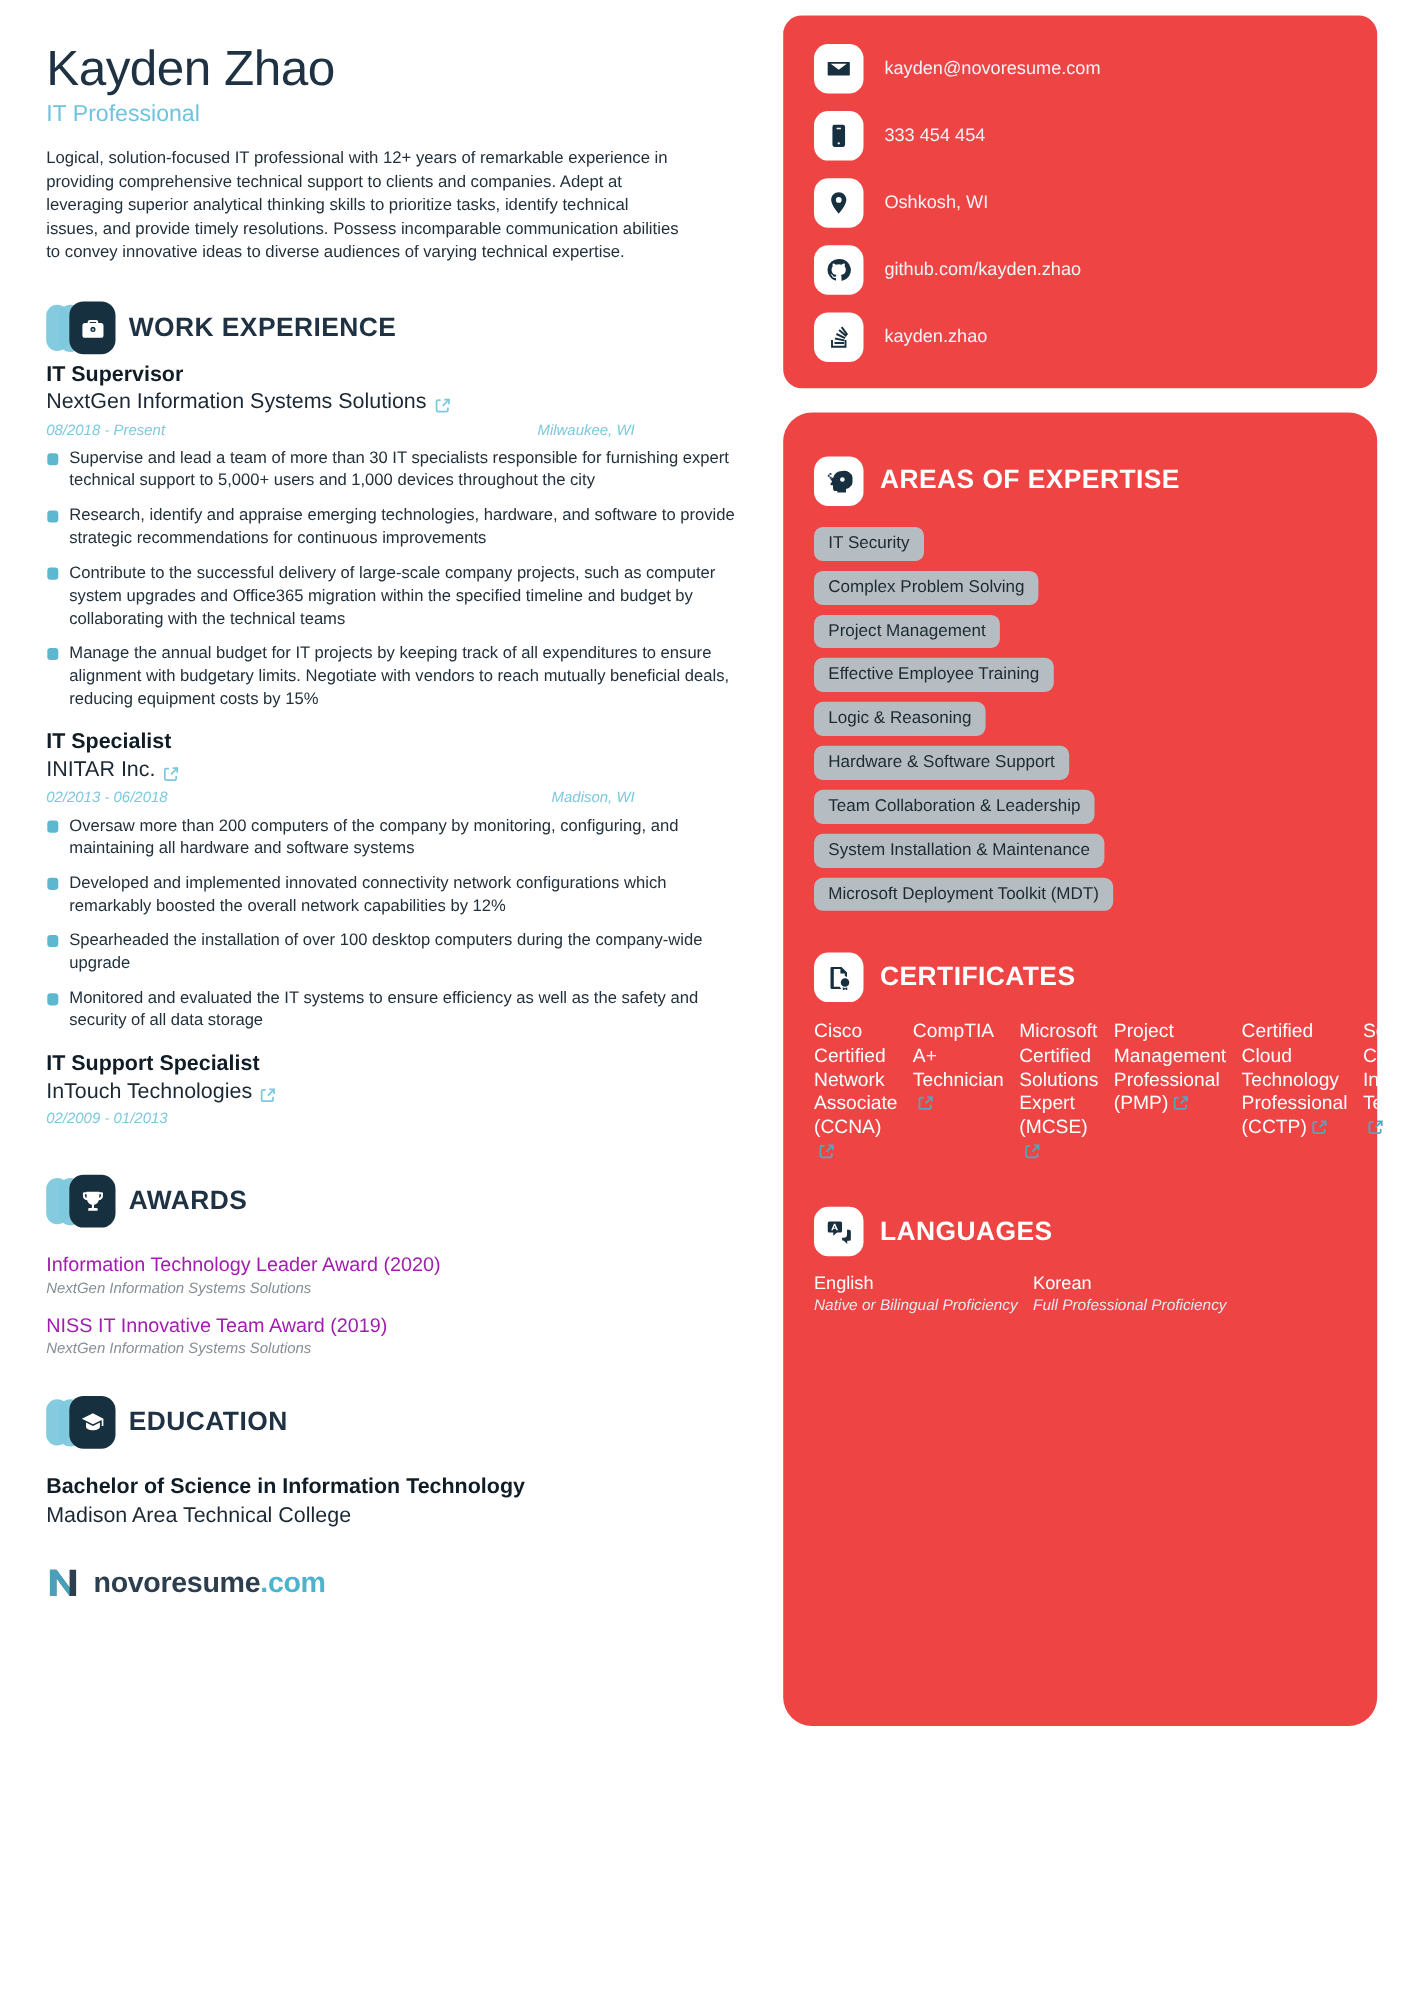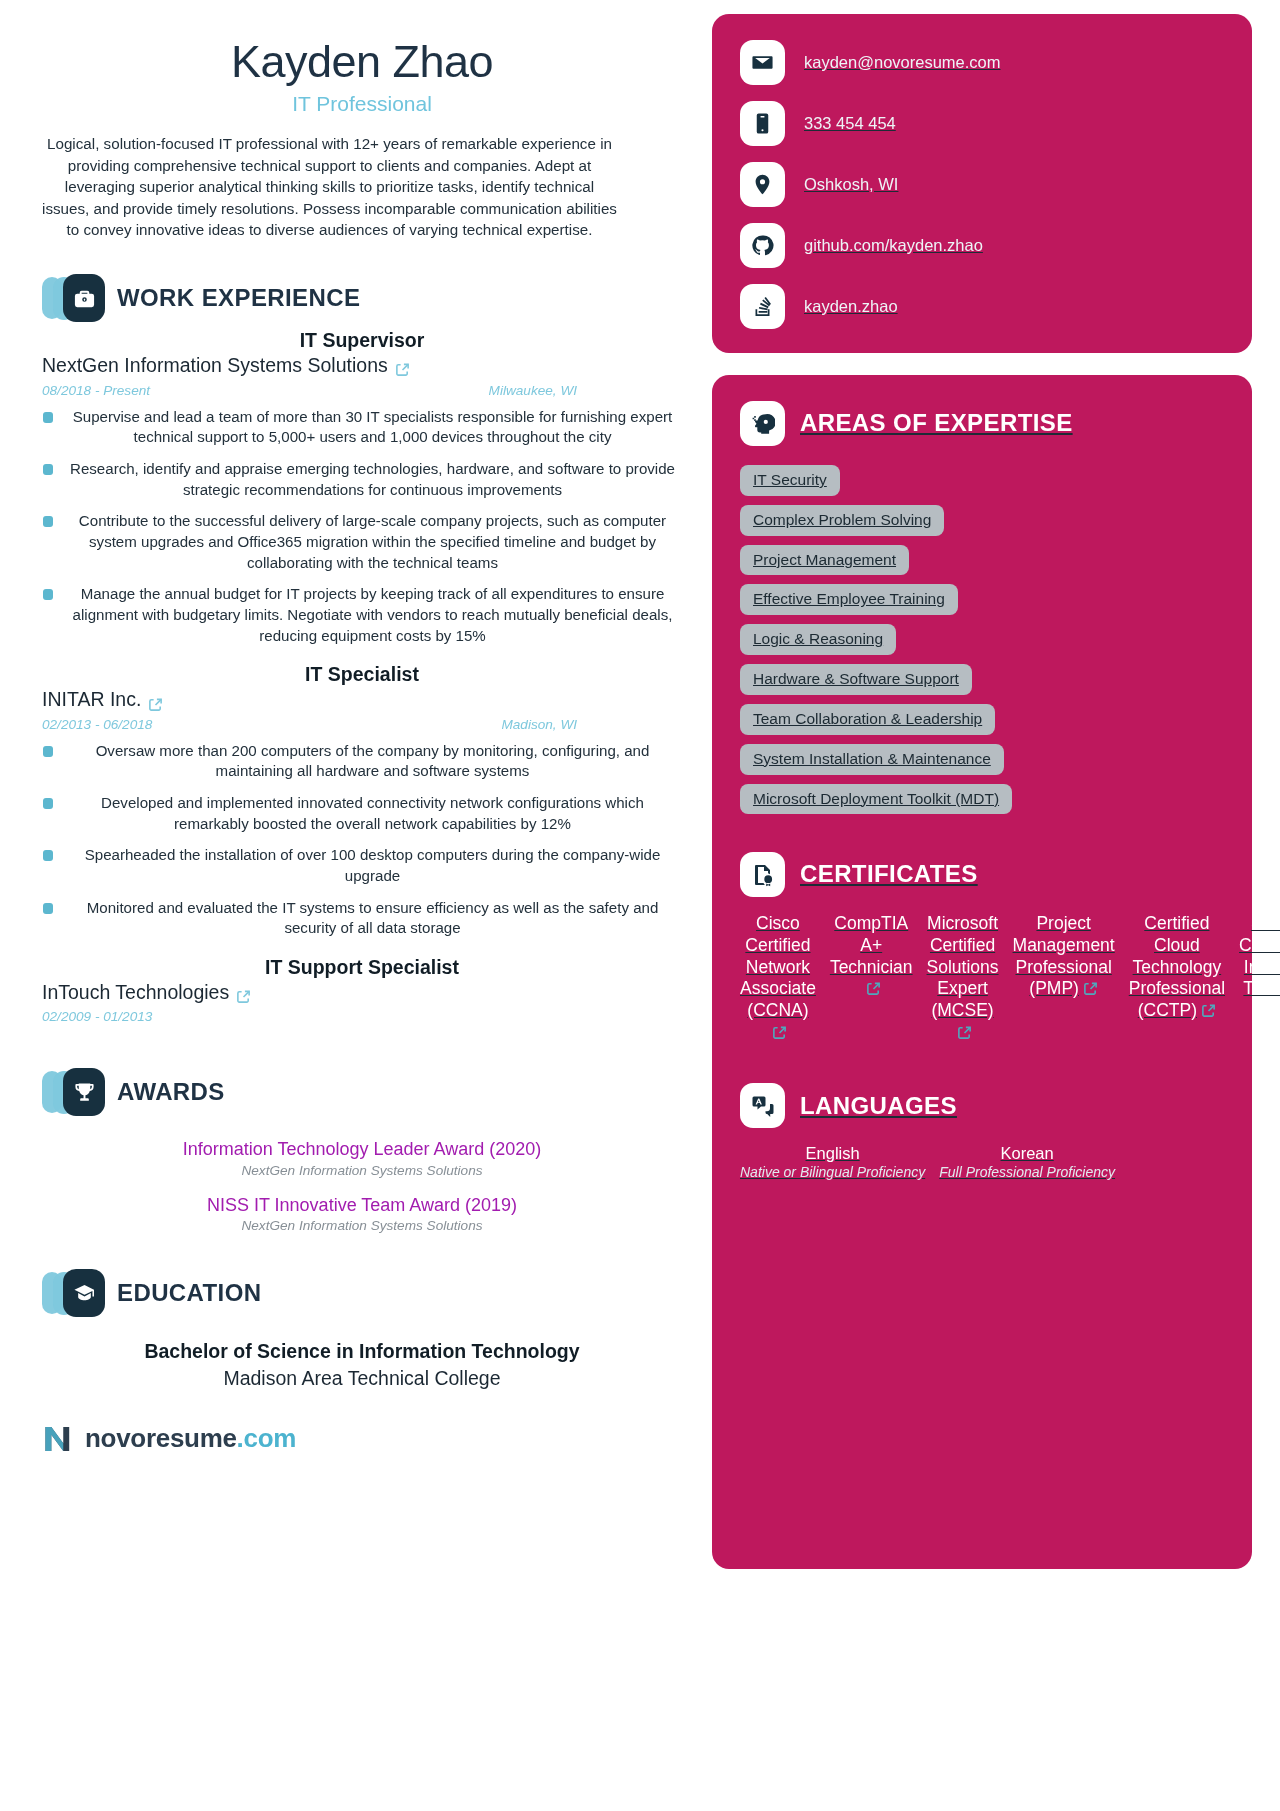--- a/index.html
+++ b/index.html
@@ -3,21 +3,21 @@
 <meta charset="utf-8">
 <style>
   * { margin:0; padding:0; box-sizing:border-box; }
   html,body{ background:#ffffff; }
   body{
     width:1280px; height:1811px; position:relative;
     font-family:"Liberation Sans", sans-serif;
     color:#1d2b36;
     overflow:hidden;
   }
-  .page{ position:relative; width:1280px; height:1569px; display:flex;text-align:center; }
+  .page{ position:relative; width:1280px; height:1569px; display:flex; }
 
   
   .left{ width:712px; padding:38px 30px 0 42px; }
 
   .name{
     font-size:45px; font-weight:400; letter-spacing:-0.5px;
     color:#1f3244; line-height:1.05; font-family:"Liberation Sans", sans-serif;
   }
   .job-title{
     font-size:21px; color:#6fc4dd; margin-top:7px; font-weight:400;
@@ -82,24 +82,24 @@
 
   
   .logo{ display:flex; align-items:center; gap:9px; margin-top:30px; }
   .logo-mark{ width:34px; height:34px; }
   .logo-text{ font-size:26px; font-weight:700; color:#2d3e4e; letter-spacing:-.3px; }
   .logo-text .dotcom{ color:#4cb3cf; }
 
   
   .right{ width:568px; padding:14px 28px 0 0; display:flex; flex-direction:column; gap:22px; }
   .card{
-    background:#be185d; border-radius:17px; padding:26px 26px 26px 28px;text-decoration:underline;
+    background:#ef4444; border-radius:17px; padding:26px 26px 26px 28px;
   }
   .card.contact{ padding:26px 26px 24px 28px; }
-  .card.main{ flex:1; padding:26px 26px 34px 28px; }
+  .card.main{ flex:1; padding:40px 26px 34px 28px;border-radius:26px; }
 
   .contact-row{ display:flex; align-items:center; gap:19px; margin-bottom:16px; }
   .contact-row:last-child{ margin-bottom:0; }
   .ci{
     width:45px; height:45px; border-radius:13px; background:#ffffff;
     display:flex; align-items:center; justify-content:center; flex:0 0 auto;
   }
   .ci svg{ width:23px; height:23px; fill:#17303f; }
   .contact-val{ font-size:16.5px; color:#eef4f7; }
 

